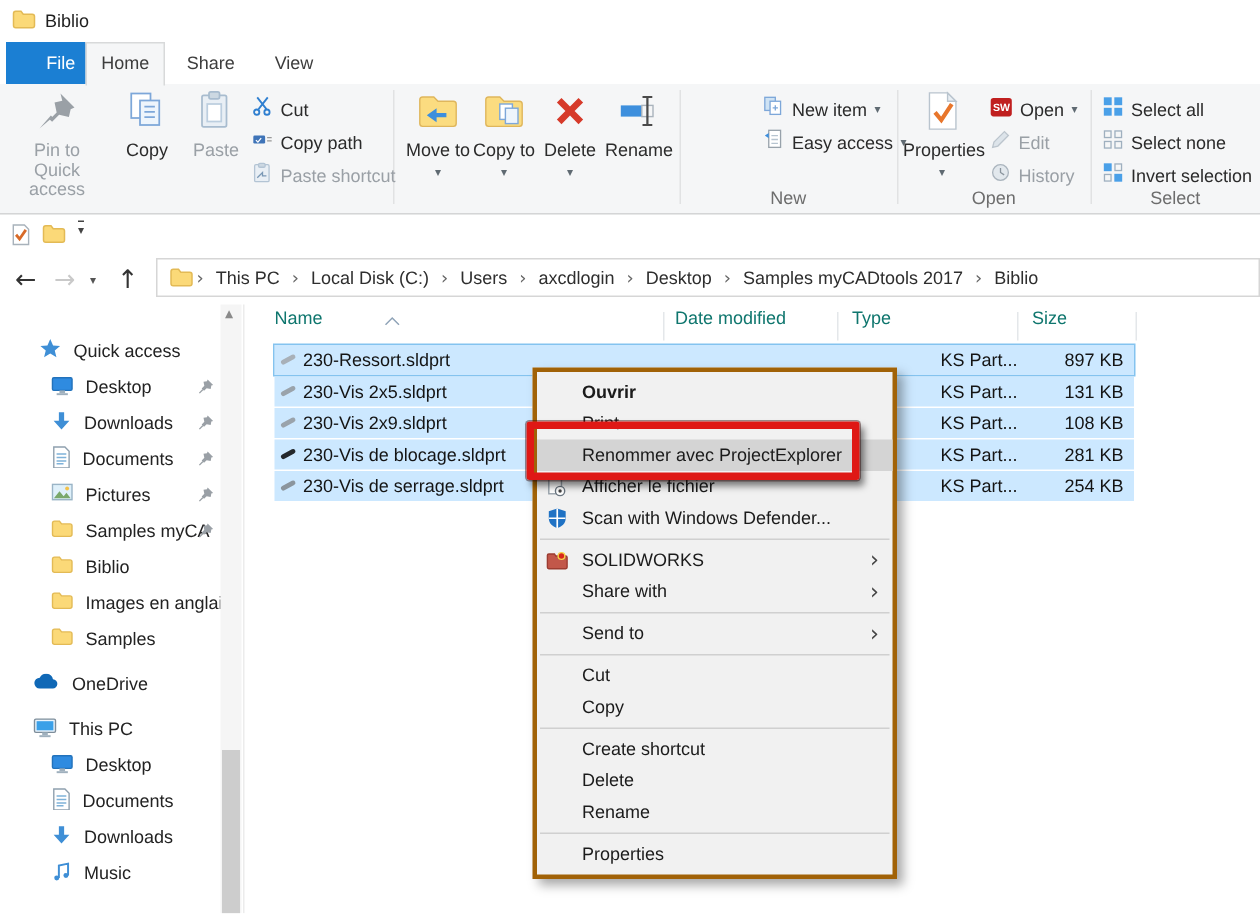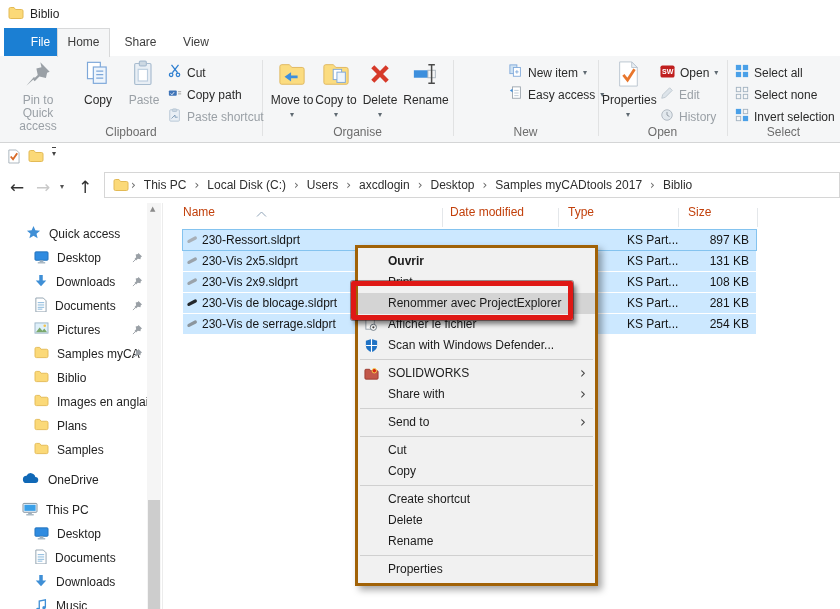--- a/index.html
+++ b/index.html
@@ -33,21 +33,21 @@
   
   .side{left:0;top:203px;width:147px;height:406px;background:#fff;}
   .sideitem{position:relative;height:24px;display:flex;align-items:center;white-space:nowrap;color:#232323;overflow:hidden;}
   .sideitem .lbl{margin-left:8px;}
   .pinpos{position:absolute;right:4px;top:6px;}
   .gap6{height:6px;}
   .sidescroll{left:147px;top:203px;width:14px;height:406px;background:#f5f5f5;}
   .thumb{position:absolute;left:1px;width:12px;background:#cdcdcd;}
   .panelsep{left:162px;top:203px;width:1px;height:406px;background:#ececec;}
   
-  .hdr{position:absolute;top:205px;color:#c2410c;}
+  .hdr{position:absolute;top:205px;color:#0f766e;}
   .hsep{position:absolute;top:208px;width:1px;height:19px;background:#e4e7ea;}
   .row{position:absolute;left:183px;width:573px;height:20px;background:#cce8ff;display:flex;align-items:center;}
   .row .nm{margin-left:19px;color:#141414;}
   .row .ficon{position:absolute;left:3px;top:4px;}
   .row .tp{position:absolute;left:444px;color:#141414;}
   .row .sz{position:absolute;right:7px;color:#141414;}
   .row0{outline:1px solid #84c3ef;}
   
   .menu{left:355px;top:245px;width:243px;background:#f1f1f1;border:3px solid #a16207;
         box-shadow:4px 4px 7px rgba(0,0,0,0.35);z-index:10;padding:3px 0;box-sizing:border-box;}
@@ -141,21 +141,20 @@
       <div class="sb dis" style="left:168px;top:50px;">
         <span>
           <svg width="14" height="14" viewBox="0 0 16 16">
               <rect x="2" y="2" width="11" height="13" rx="1" fill="#e9eff5" stroke="#b3c4d4"></rect>
               <rect x="5" y="1" width="5" height="3" rx="1" fill="#ccd8e2" stroke="#b3c4d4"></rect>
               <path d="M4 12l4-4v2.5h3" stroke="#7a98b5" fill="none"></path>
             </svg>
         </span>
         <span>Paste shortcut</span>
       </div>
-      <div class="grp-label">Clipboard</div>
     </div>
 
     <div class="abs" style="left:262px;top:0;width:191px;height:86px;">
       <div class="bb" style="left:8px;width:44px;">
         <span class="ic">
           <svg width="30" height="28" viewBox="0 0 32 30">
               <path d="M3 7q0-2 2-2h8l3 3h11q2 0 2 2v14q0 2-2 2H5q-2 0-2-2z" fill="#fbdc80" stroke="#dfb65c"></path>
               <path d="M22 16.5v3h-7v3.5l-7-5 7-5v3.5z" fill="#3d8fdd"></path>
             </svg>
         </span>
@@ -182,21 +181,20 @@
       <div class="bb" style="left:140px;width:48px;">
         <span class="ic">
           <svg width="30" height="28" viewBox="0 0 32 30">
               <rect x="3" y="11" width="15" height="8" fill="#3d8fdd"></rect>
               <rect x="18" y="11" width="8" height="8" fill="none" stroke="#aab4bd"></rect>
               <path d="M22 5v20M18.5 5h7M18.5 25h7" stroke="#4a4a4a" fill="none" stroke-width="1.6"></path>
             </svg>
         </span>
         <span>Rename</span>
       </div>
-      <div class="grp-label">Organise</div>
     </div>
 
     <div class="abs" style="left:453px;top:0;width:145px;height:86px;">
       <div class="sb" style="left:56px;top:6px;">
         <span>
           <svg width="14" height="14" viewBox="0 0 16 16">
               <rect x="1" y="1" width="8" height="10" fill="#cfe3f4" stroke="#7da7d9"></rect>
               <rect x="5" y="4" width="8" height="10" fill="#fff" stroke="#7da7d9"></rect>
               <path d="M7 9h4M9 7v4" stroke="#7da7d9"></path>
             </svg>
@@ -414,26 +412,20 @@
     <div class="sideitem" style="padding-left:34px;">
       <span><svg width="15" height="13" viewBox="0 0 16 14">
             <path d="M1 3q0-1.5 1.5-1.5H6l1.5 2h6Q15 3.5 15 5v6q0 1.5-1.5 1.5h-11Q1 12.5 1 11z" fill="#fbd978" stroke="#e3ba55"></path>
           </svg></span>
       <span class="lbl">Images en anglais</span>
     </div>
     <div class="sideitem" style="padding-left:34px;">
       <span><svg width="15" height="13" viewBox="0 0 16 14">
             <path d="M1 3q0-1.5 1.5-1.5H6l1.5 2h6Q15 3.5 15 5v6q0 1.5-1.5 1.5h-11Q1 12.5 1 11z" fill="#fbd978" stroke="#e3ba55"></path>
           </svg></span>
-      <span class="lbl">Plans</span>
-    </div>
-    <div class="sideitem" style="padding-left:34px;">
-      <span><svg width="15" height="13" viewBox="0 0 16 14">
-            <path d="M1 3q0-1.5 1.5-1.5H6l1.5 2h6Q15 3.5 15 5v6q0 1.5-1.5 1.5h-11Q1 12.5 1 11z" fill="#fbd978" stroke="#e3ba55"></path>
-          </svg></span>
       <span class="lbl">Samples</span>
     </div>
     <div class="gap6"></div>
     <div class="sideitem" style="padding-left:22px;">
       <span><svg width="18" height="11" viewBox="0 0 20 12">
             <path d="M5 11a4 4 0 010-8 5.2 5.2 0 019.8 1.2A3.2 3.2 0 0114.5 11z" fill="#1068b6"></path>
           </svg></span>
       <span class="lbl">OneDrive</span>
     </div>
     <div class="gap6"></div>

